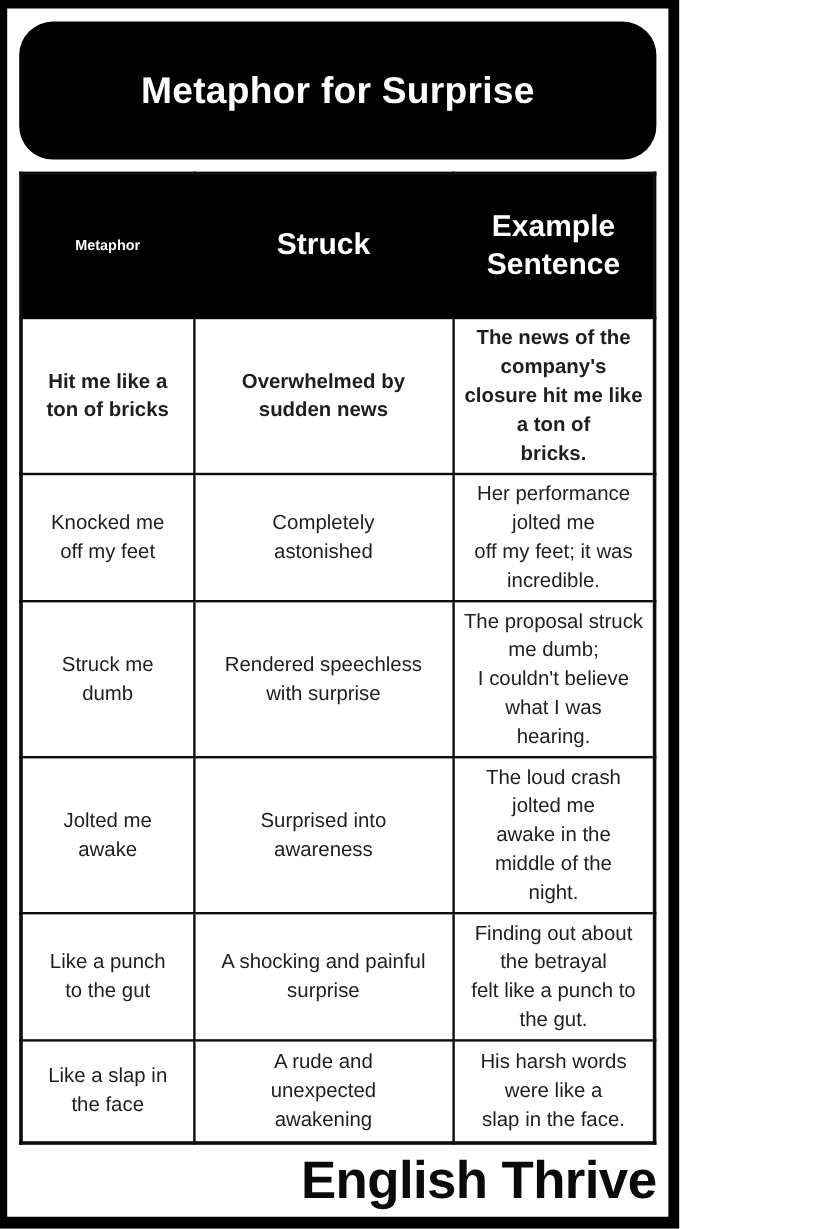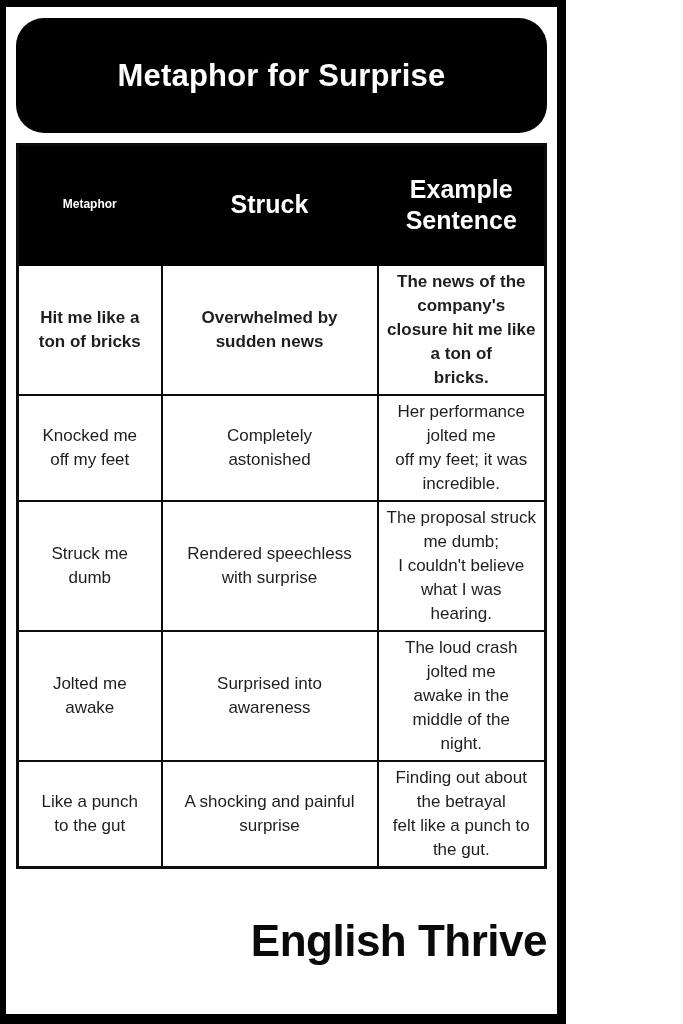--- a/index.html
+++ b/index.html
@@ -154,20 +154,29 @@
 night.</td>
         </tr>
         <tr>
           <td>Like a punch
 to the gut</td>
           <td>A shocking and painful
 surprise</td>
           <td>Finding out about the betrayal
 felt like a punch to the gut.</td>
         </tr>
+        <tr>
+          <td>Like a slap in
+the face</td>
+          <td>A rude and
+unexpected
+awakening</td>
+          <td>His harsh words were like a
+slap in the face.</td>
+        </tr>
       </tbody>
     </table>
 
     <div class="footer">
       <div class="brand">English Thrive</div>
     </div>
 
   </div>
 </div>
 

